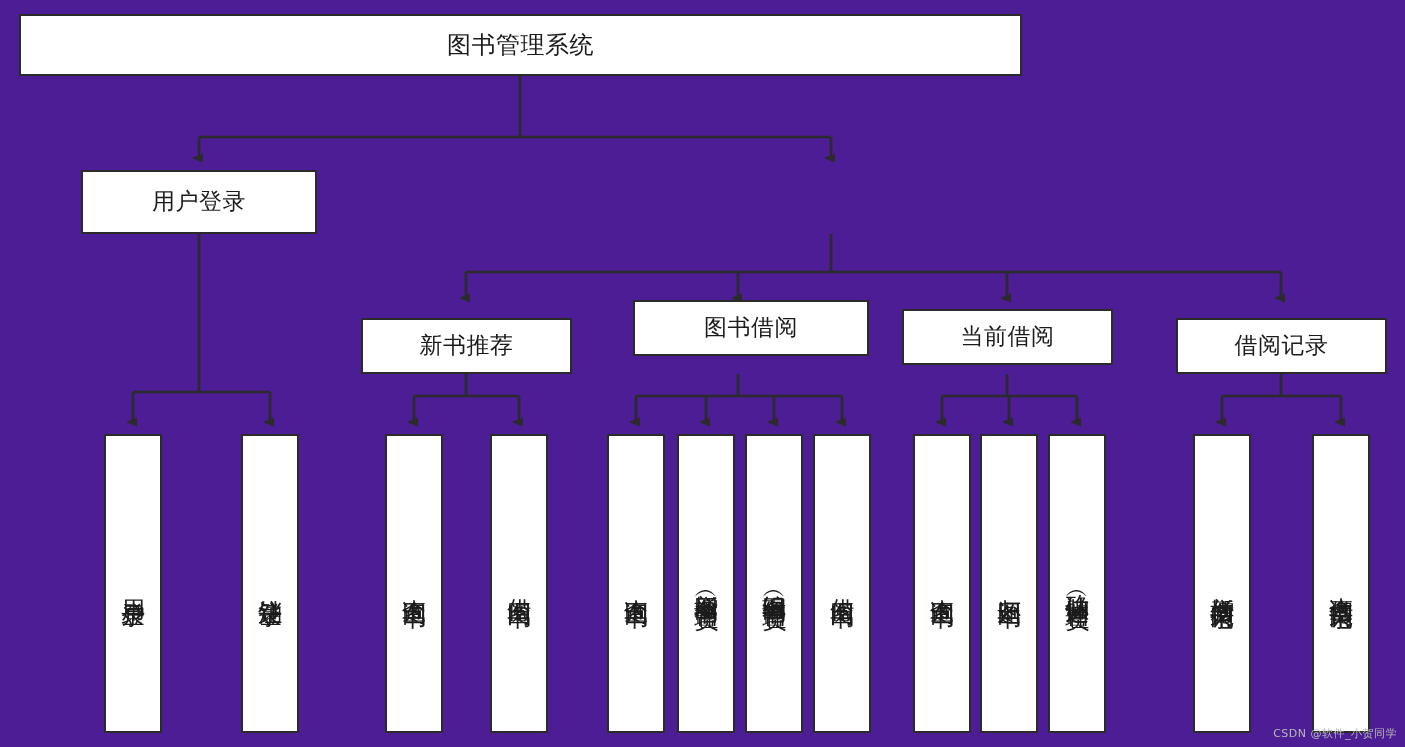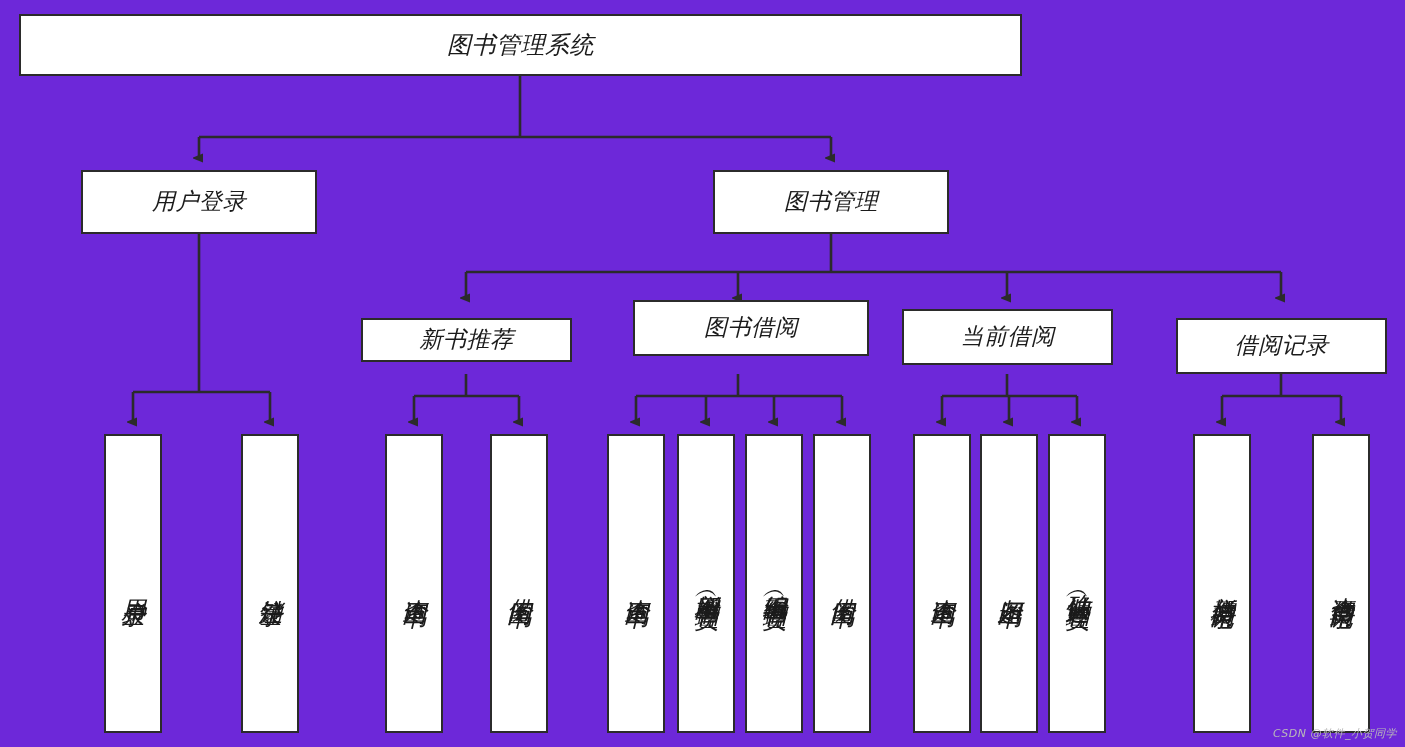--- a/index.html
+++ b/index.html
@@ -8,23 +8,22 @@
     padding: 0;
     background: #ffffff;
   }
   body {
     font-family: "DejaVu Sans", "Liberation Sans", sans-serif;
   }
   #diagram-root {
     position: relative;
     width: 1405px;
     height: 747px;
-    background: #6d28d9;
+    background: #4c1d95;
     overflow: hidden;
-    font-style: italic;
   }
   #edge-layer {
     position: absolute;
     left: 0;
     top: 0;
     width: 1405px;
     height: 747px;
     pointer-events: none;
   }
   .node {
@@ -132,25 +131,22 @@
     </g>
   </svg>
 
   <div class="node horiz root" style="left:19px; top:14px; width:1003px; height:62px;">
     <span class="lbl">图书管理系统</span>
   </div>
 
   <div class="node horiz" style="left:81px; top:170px; width:236px; height:64px;">
     <span class="lbl">用户登录</span>
   </div>
-  <div class="node horiz" style="left:713px; top:170px; width:236px; height:64px;">
-    <span class="lbl">图书管理</span>
-  </div>
-
-  <div class="node horiz" style="left:361px; top:318px; width:211px; height:44px;">
+
+  <div class="node horiz" style="left:361px; top:318px; width:211px; height:56px;">
     <span class="lbl">新书推荐</span>
   </div>
   <div class="node horiz" style="left:633px; top:300px; width:236px; height:56px;">
     <span class="lbl">图书借阅</span>
   </div>
   <div class="node horiz" style="left:902px; top:309px; width:211px; height:56px;">
     <span class="lbl">当前借阅</span>
   </div>
   <div class="node horiz" style="left:1176px; top:318px; width:211px; height:56px;">
     <span class="lbl">借阅记录</span>

